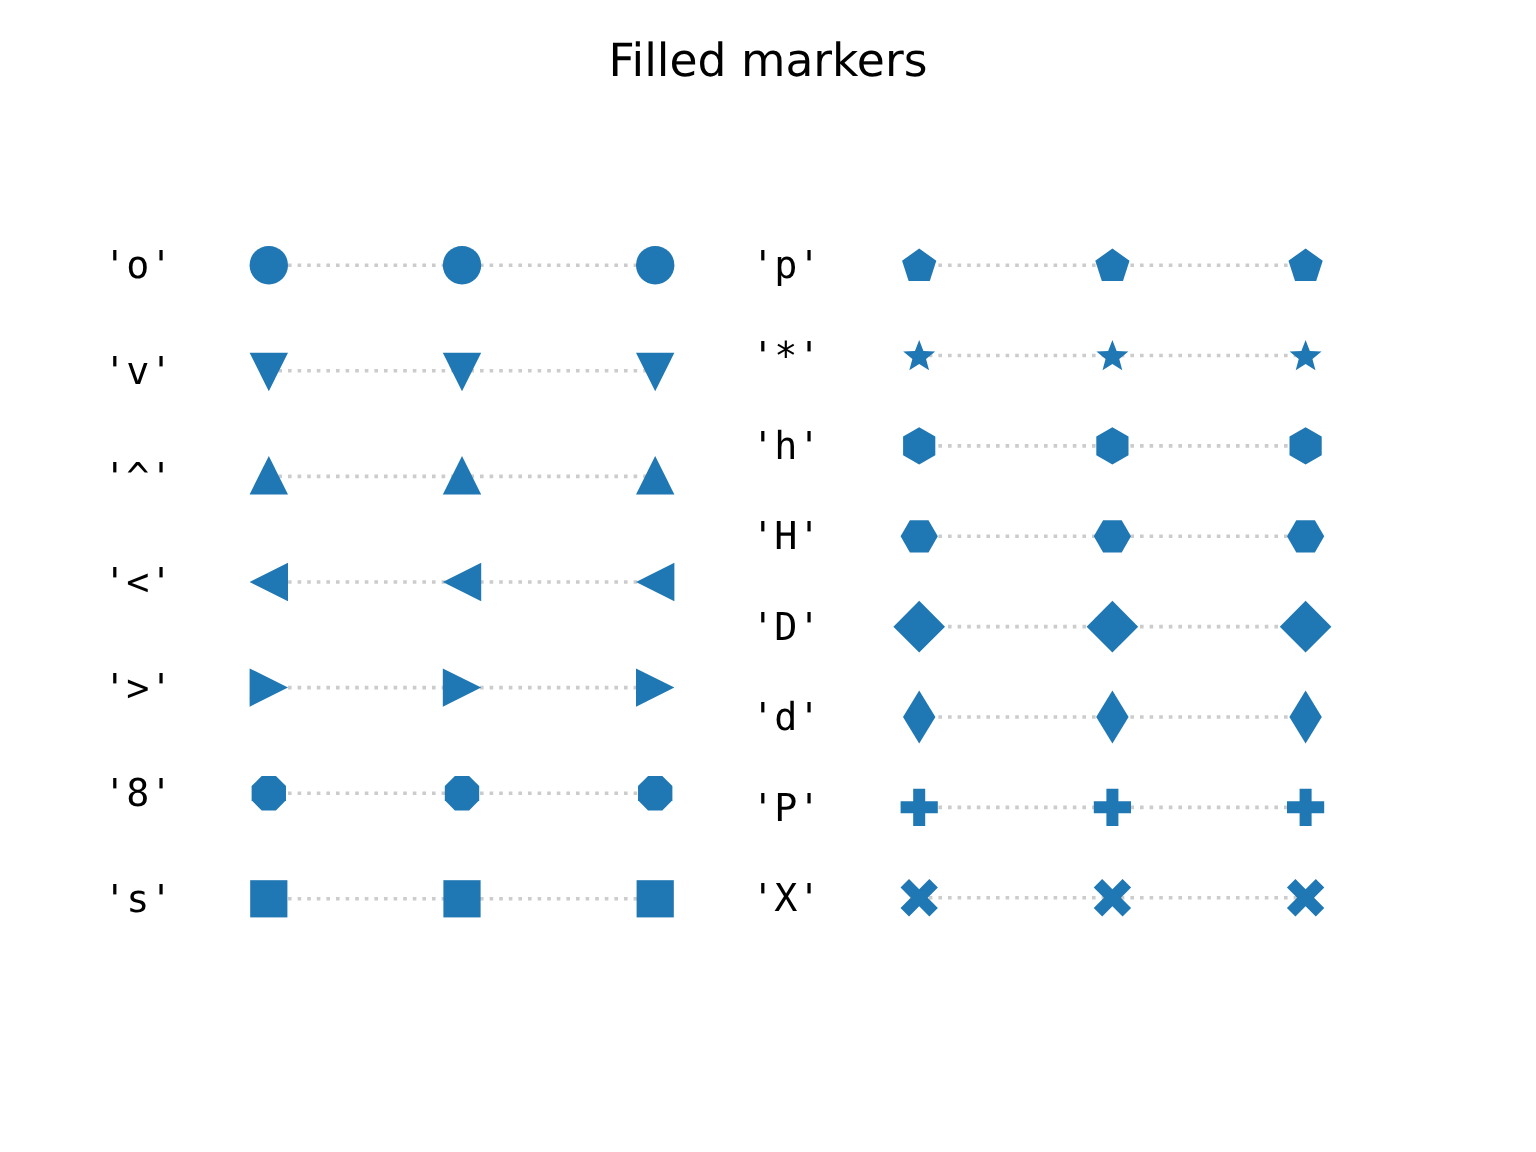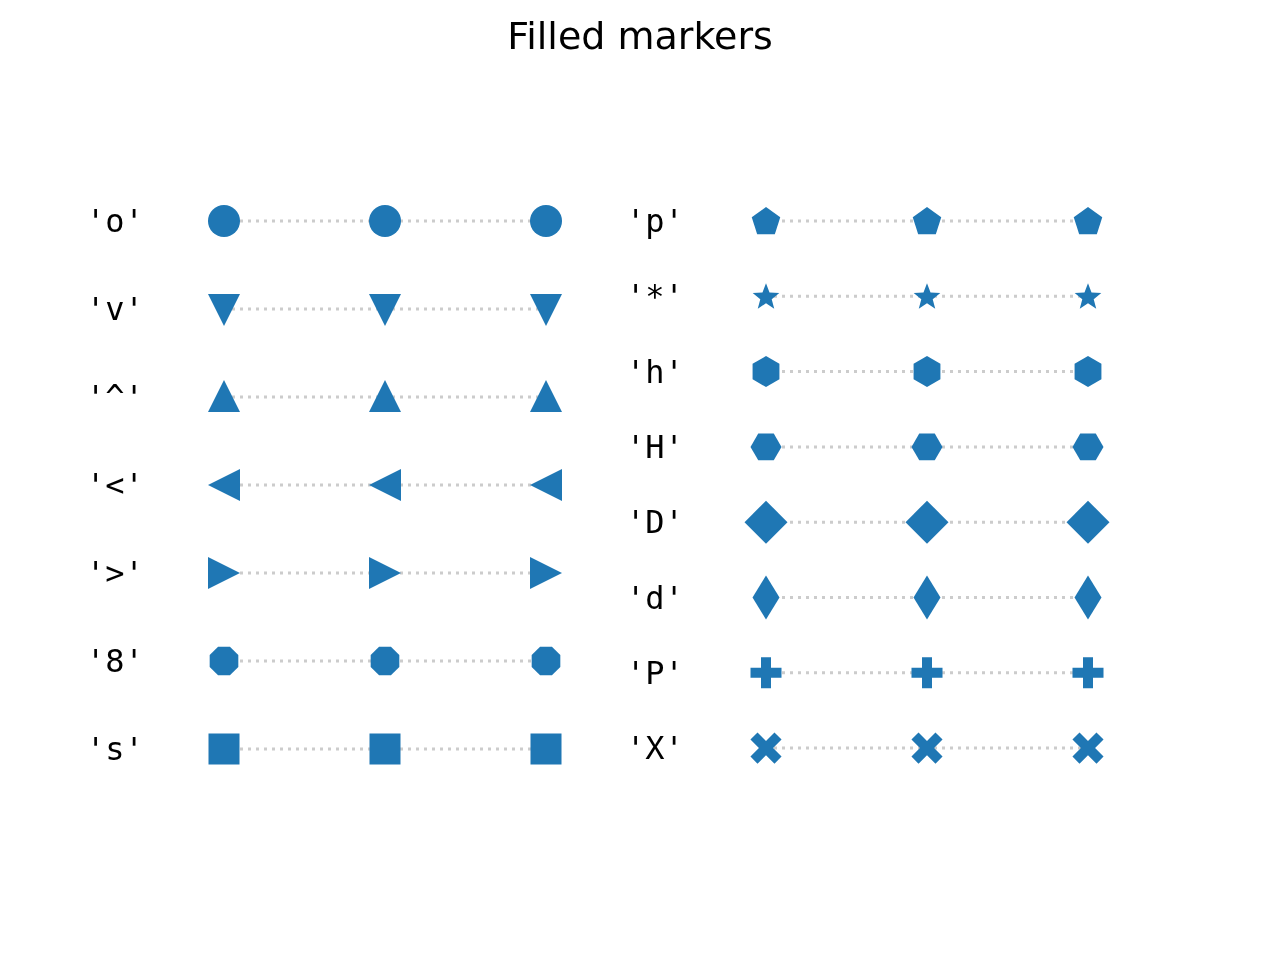--- a/index.html
+++ b/index.html
@@ -1,17 +1,17 @@
 <!DOCTYPE html>
 <html><head>
 <meta charset="utf-8">
 <style>
   html, body { margin: 0; padding: 0; background: #ffffff; }
   body { width: 1280px; height: 960px; position: relative; overflow: hidden; font-family: "DejaVu Sans", sans-serif; }
-  #title { position: absolute; left: 0; top: 14px; width: 1280px; text-align: center; font-size: 38px; color: #000; font-family: "DejaVu Sans", sans-serif; }
+  #title { position: absolute; left: 0; top: 28px; width: 1280px; text-align: center; font-size: 38px; color: #000; font-family: "DejaVu Sans", sans-serif; }
   #plot { position: absolute; left: 0; top: 0; }
   .lbl { font-family: "DejaVu Sans Mono", monospace; font-size: 32px; fill: #000; }
 </style>
 </head>
 <body>
 
 <div id="title">Filled markers</div>
 <svg id="plot" width="1280" height="960">
     <g>
       <text x="86" y="232" class="lbl">'o'</text>

